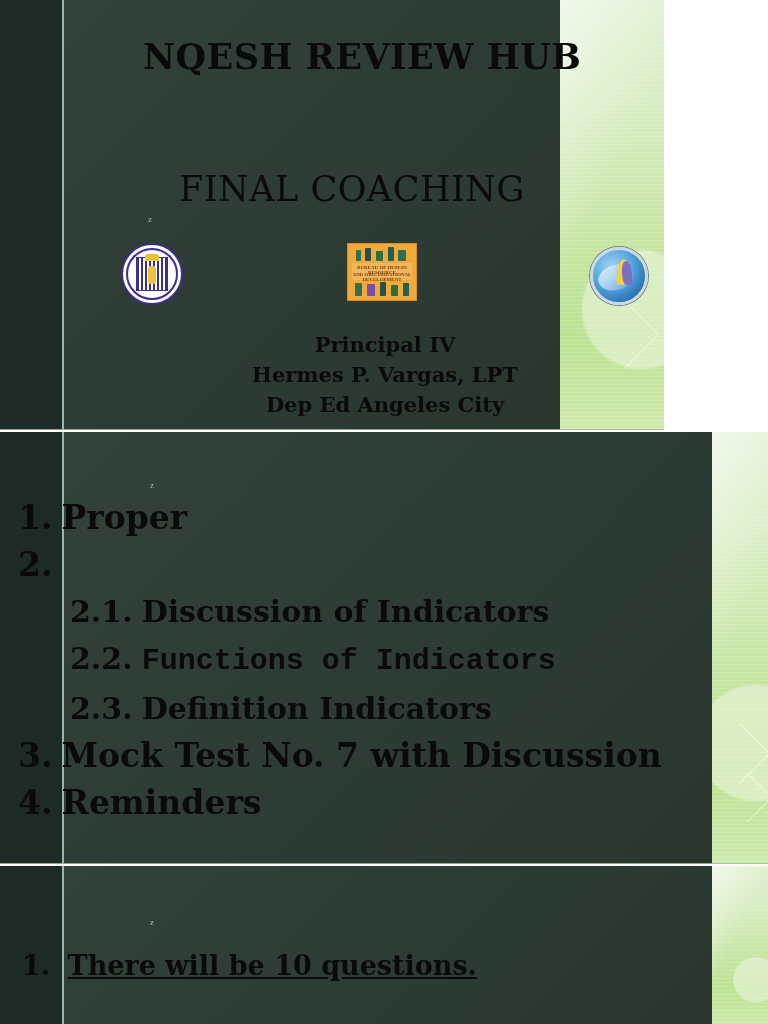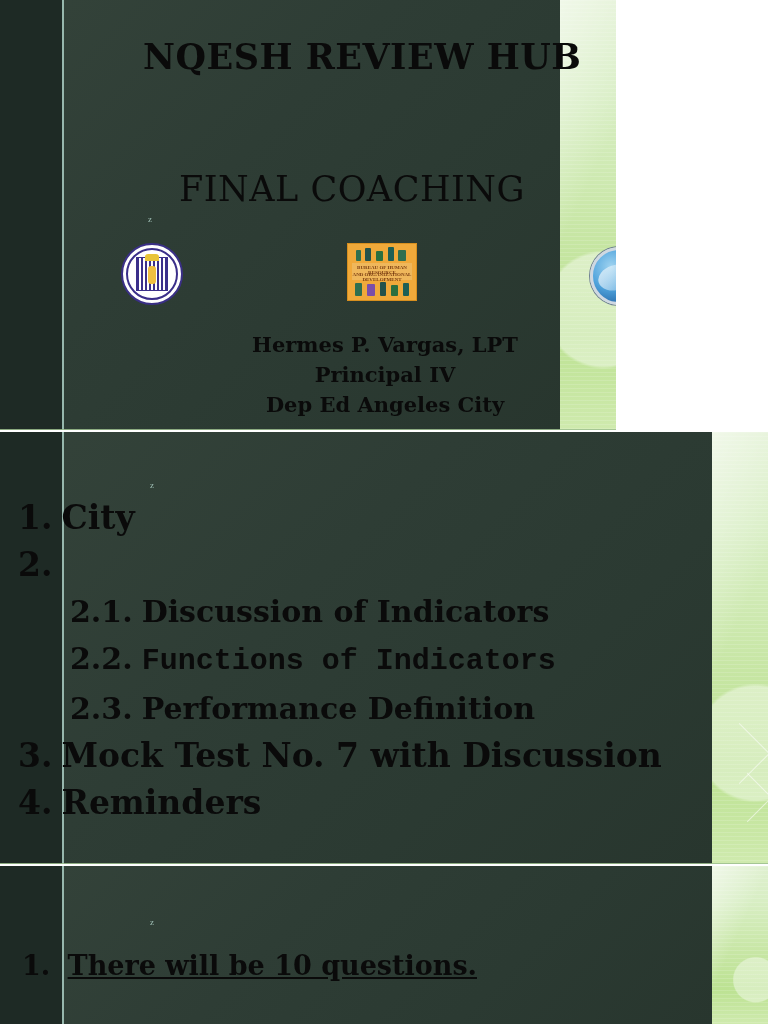--- a/index.html
+++ b/index.html
@@ -146,21 +146,21 @@
   .mock-item{
     position:absolute;color:#0a0a0a;font-weight:bold;
     font-family:"DejaVu Serif", serif;font-size:27px;white-space:nowrap;
   }
 </style>
 </head>
 <body>
 
 <div class="page">
 
-  <div class="slide" style="top:0;width:616px;height:430px;">
+  <div class="slide" style="top:0;width:664px;height:430px;">
 
     <div class="greenpanel" style="left:560px;right:0;">
       <div class="chev" style="left:40px;top:310px;width:48px;height:48px;"></div>
       <div class="chev" style="left:96px;top:336px;width:56px;height:56px;"></div>
       <div class="chev" style="left:130px;top:286px;width:40px;height:40px;"></div>
     </div>
 
     <div class="dark" style="width:560px;"></div>
     <div class="leftstrip" style="width:62px;"></div>
     <div class="vrule" style="left:62px;"></div>
@@ -200,22 +200,22 @@
 
     <div class="logo" style="left:590px;top:247px;">
       <div class="acity">
         <div class="swirl"></div>
         <div class="flameA"></div>
         <div class="flameB"></div>
       </div>
     </div>
 
     <div class="byline" style="left:160px;top:330px;width:450px;">
+      <div>Principal IV</div>
       <div>Hermes P. Vargas, LPT</div>
-      <div>Principal IV</div>
       <div>Dep Ed Angeles City</div>
     </div>
 
     <div class="hrule" style="bottom:0;width:768px;"></div>
   </div>
 
   <div class="slide" style="top:432px;width:768px;height:432px;">
 
     <div class="greenpanel" style="left:712px;right:0;">
       <div class="chev" style="left:6px;top:300px;width:42px;height:42px;"></div>
@@ -224,36 +224,36 @@
 
     <div class="dark" style="width:712px;"></div>
     <div class="leftstrip" style="width:62px;"></div>
     <div class="vrule" style="left:62px;"></div>
 
     <div class="zmark" style="left:150px;top:48px;">z</div>
 
     <div class="outline" style="left:18px;top:62px;width:740px;">
       <div class="ol-row lvl1">
         <span class="ol-num">1.</span>
-        <span style="padding-left:9px;">City</span>
+        <span style="padding-left:9px;">Proper</span>
       </div>
       <div class="ol-row lvl1">
         <span class="ol-num">2.</span>
       </div>
       <div class="ol-row lvl2">
         <span class="ol-num">2.1.</span>
         <span style="padding-left:9px;">Discussion of Indicators</span>
       </div>
       <div class="ol-row lvl2">
         <span class="ol-num">2.2.</span>
         <span style="padding-left:9px;font-family:Liberation Mono, monospace;">Functions of Indicators</span>
       </div>
       <div class="ol-row lvl2">
         <span class="ol-num">2.3.</span>
-        <span style="padding-left:9px;">Performance Definition</span>
+        <span style="padding-left:9px;">Definition Indicators</span>
       </div>
       <div class="ol-row lvl1">
         <span class="ol-num">3.</span>
         <span style="padding-left:9px;">Mock Test No. 7 with Discussion</span>
       </div>
       <div class="ol-row lvl1">
         <span class="ol-num">4.</span>
         <span style="padding-left:9px;">Reminders</span>
       </div>
     </div>

